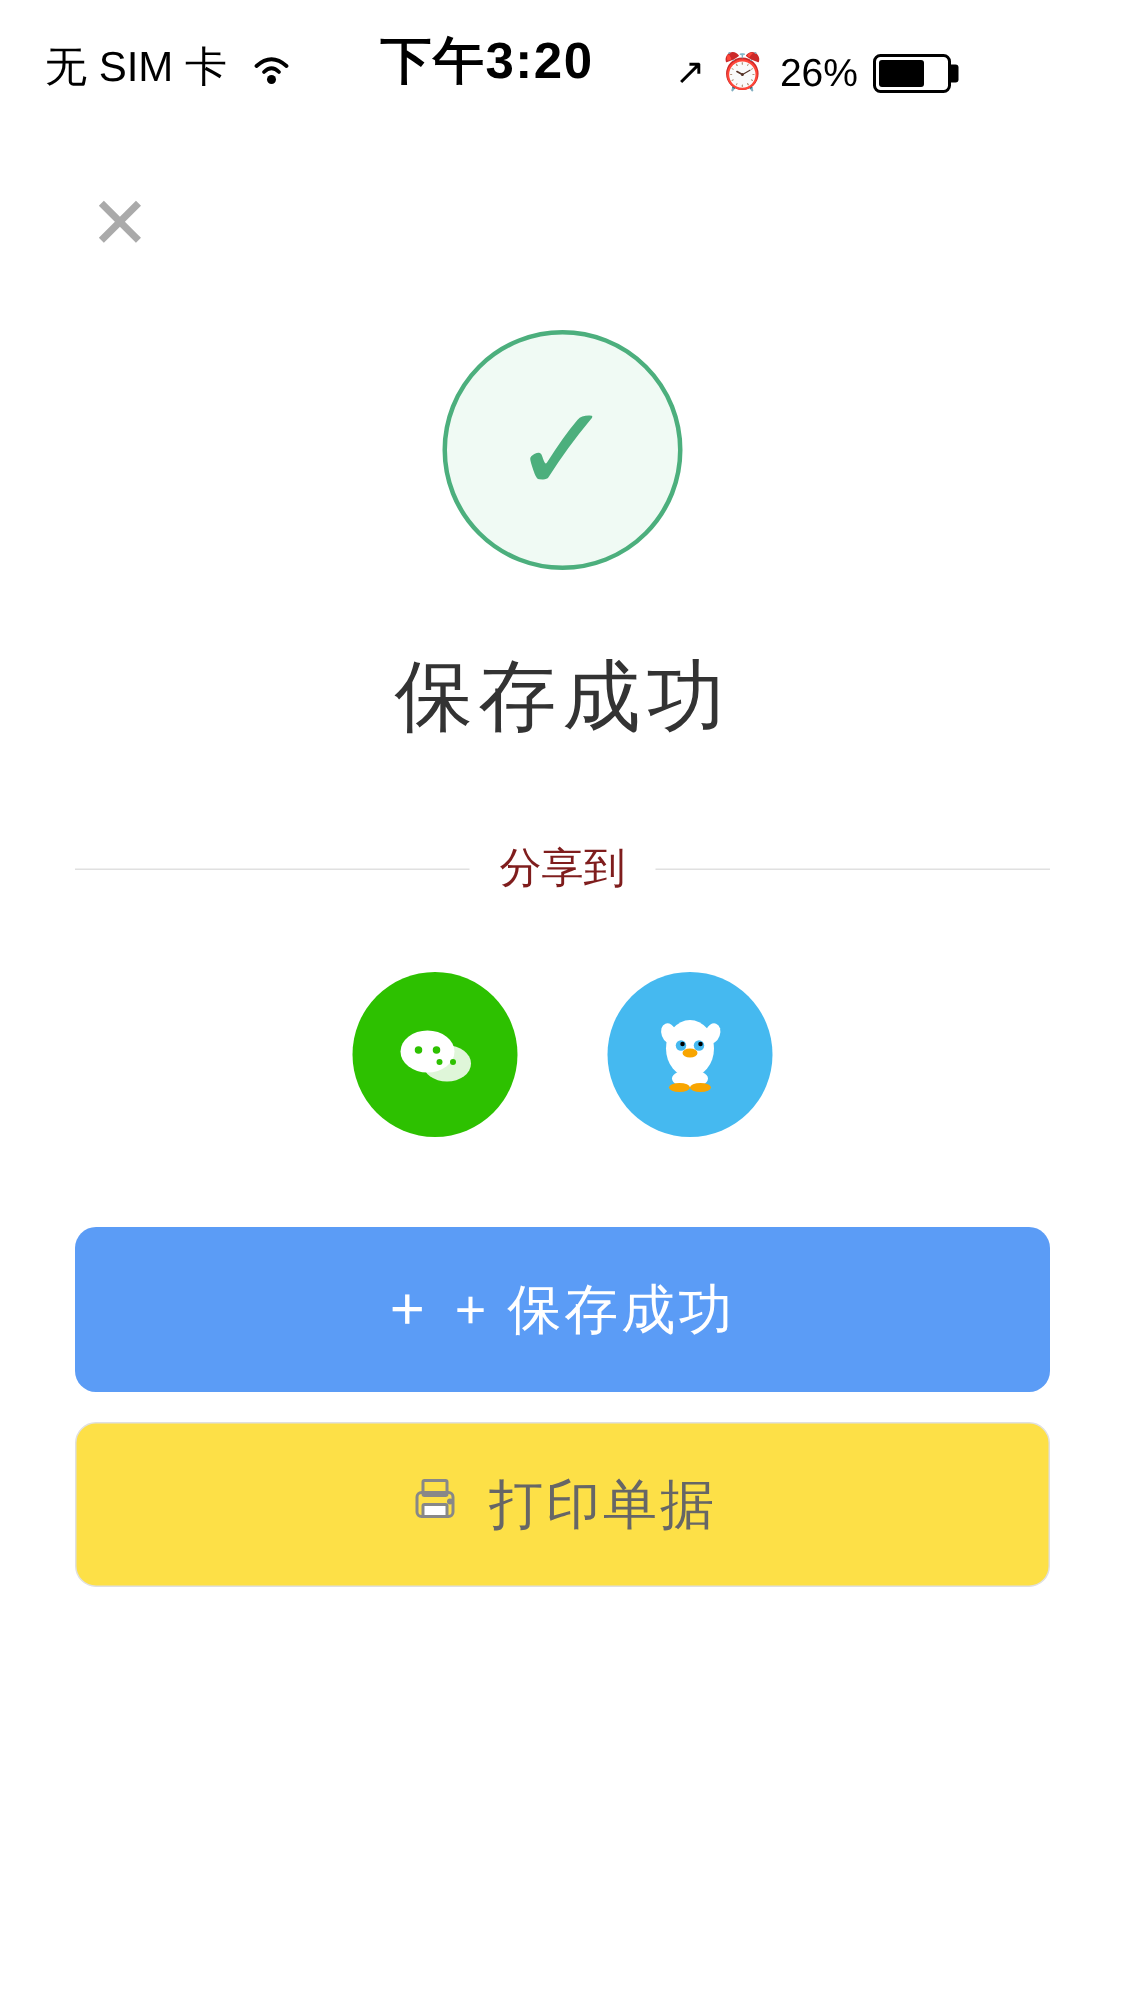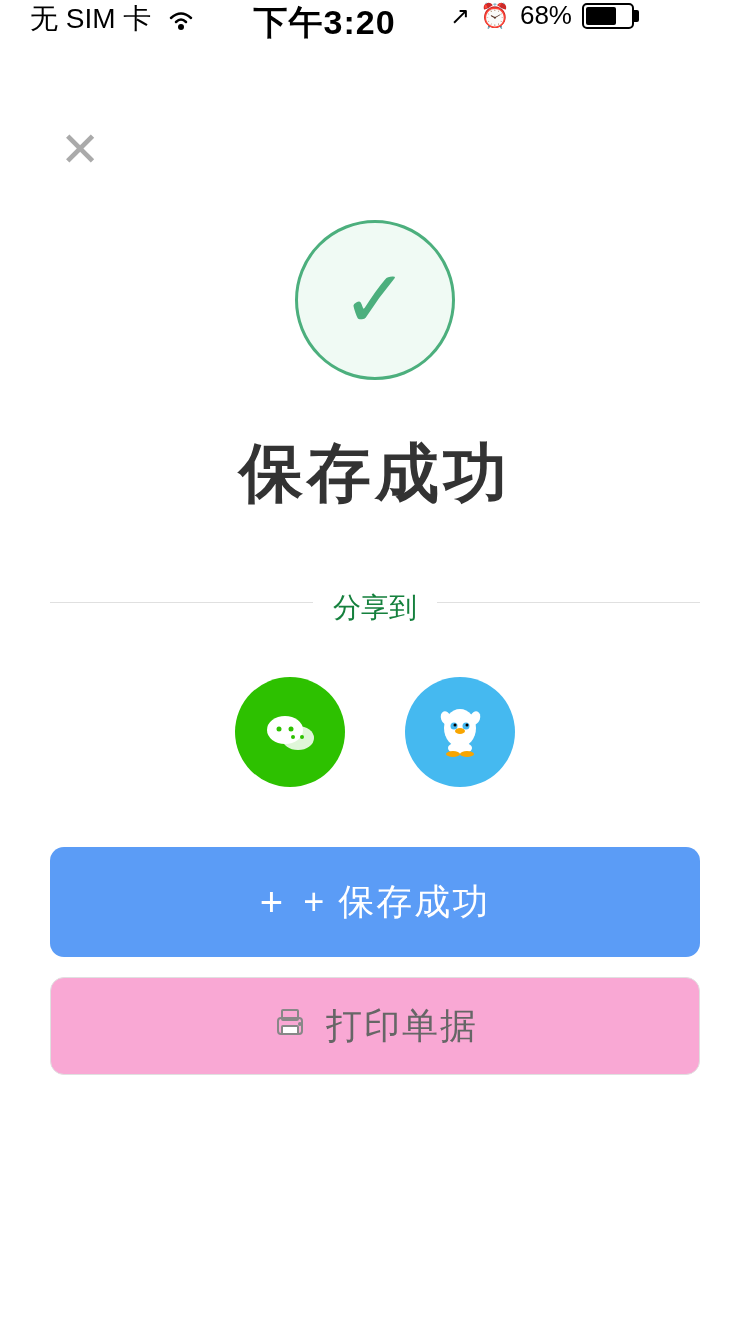--- a/index.html
+++ b/index.html
@@ -11,23 +11,23 @@
       background: #ffffff;
       font-family: -apple-system, "PingFang SC", "Helvetica Neue", sans-serif;
       overflow: hidden;
     }
 
     
     .status-bar {
       width: 664px;
       height: 80px;
       display: flex;
-      align-items: flex-start;
+      align-items: flex-end;
       justify-content: space-between;
-      padding: 0 30px;
+      padding: 16px 30px;
       background: #ffffff;
     }
     .status-left {
       display: flex;
       align-items: center;
       gap: 12px;
       font-size: 28px;
       color: #000;
       font-weight: 500;
     }
@@ -117,22 +117,22 @@
       margin-bottom: 50px;
     }
     .checkmark {
       font-size: 80px;
       color: #4caf7d;
       line-height: 1;
     }
 
     
     .success-title {
-      font-size: 64px;
-      font-weight: 700;
+      font-size: 52px;
+      font-weight: 400;
       color: #333;
       margin-bottom: 60px;
       letter-spacing: 4px;
     }
 
     
     .share-section {
       width: 100%;
       margin-bottom: 50px;
     }
@@ -142,23 +142,22 @@
       gap: 20px;
       margin-bottom: 50px;
     }
     .divider-line {
       flex: 1;
       height: 1px;
       background: #e0e0e0;
     }
     .share-label {
       font-size: 28px;
-      color: #15803d;
+      color: #7f1d1d;
       white-space: nowrap;
-      margin-top: 12px;
     }
     .share-icons {
       display: flex;
       justify-content: center;
       gap: 60px;
     }
     .share-icon-btn {
       width: 110px;
       height: 110px;
       border-radius: 50%;
@@ -198,22 +197,22 @@
       color: #fff;
       display: flex;
       align-items: center;
       justify-content: center;
       gap: 18px;
       cursor: pointer;
       letter-spacing: 2px;
     }
     .btn-secondary {
       width: 100%;
-      height: 98px;
-      background: #f9a8d4;
+      height: 110px;
+      background: #fde047;
       border: 1px solid #e0e0e0;
       border-radius: 14px;
       font-size: 36px;
       color: #666;
       display: flex;
       align-items: center;
       justify-content: center;
       gap: 18px;
       cursor: pointer;
       letter-spacing: 2px;
@@ -229,21 +228,21 @@
       <path d="M18 20 L18 20" stroke="#000" stroke-width="3" stroke-linecap="round"></path>
       <path d="M13 16 Q18 11 23 16" stroke="#000" stroke-width="2.5" fill="none" stroke-linecap="round"></path>
       <path d="M8 12 Q18 3 28 12" stroke="#000" stroke-width="2.5" fill="none" stroke-linecap="round"></path>
       <circle cx="18" cy="21" r="3" fill="#000"></circle>
     </svg>
   </div>
   <div class="status-center">下午3:20</div>
   <div class="status-right">
     <span style="font-size:24px;">↗</span>
     <span style="font-size:24px;">⏰</span>
-    <span>68%</span>
+    <span>26%</span>
     <div class="battery-icon">
       <div class="battery-fill"></div>
     </div>
   </div>
 </div>
 
 <div class="main-content">
 
   <div class="close-button">
     <span class="close-x">✕</span>

